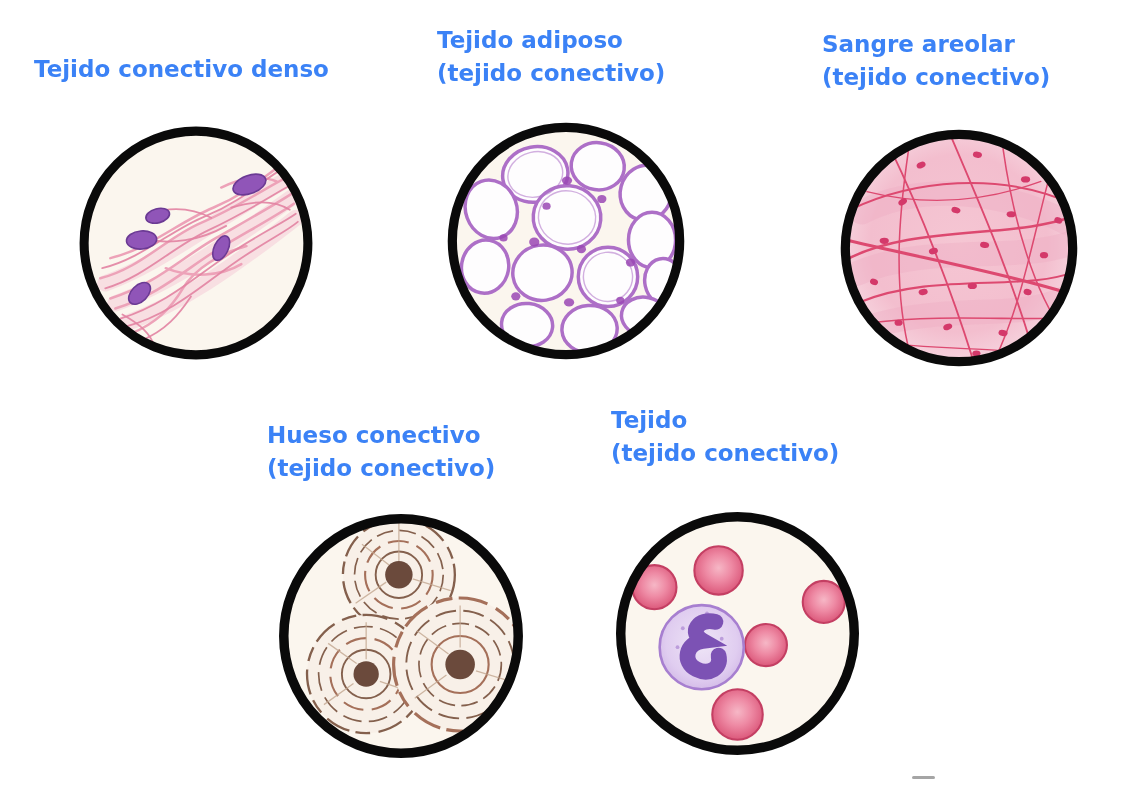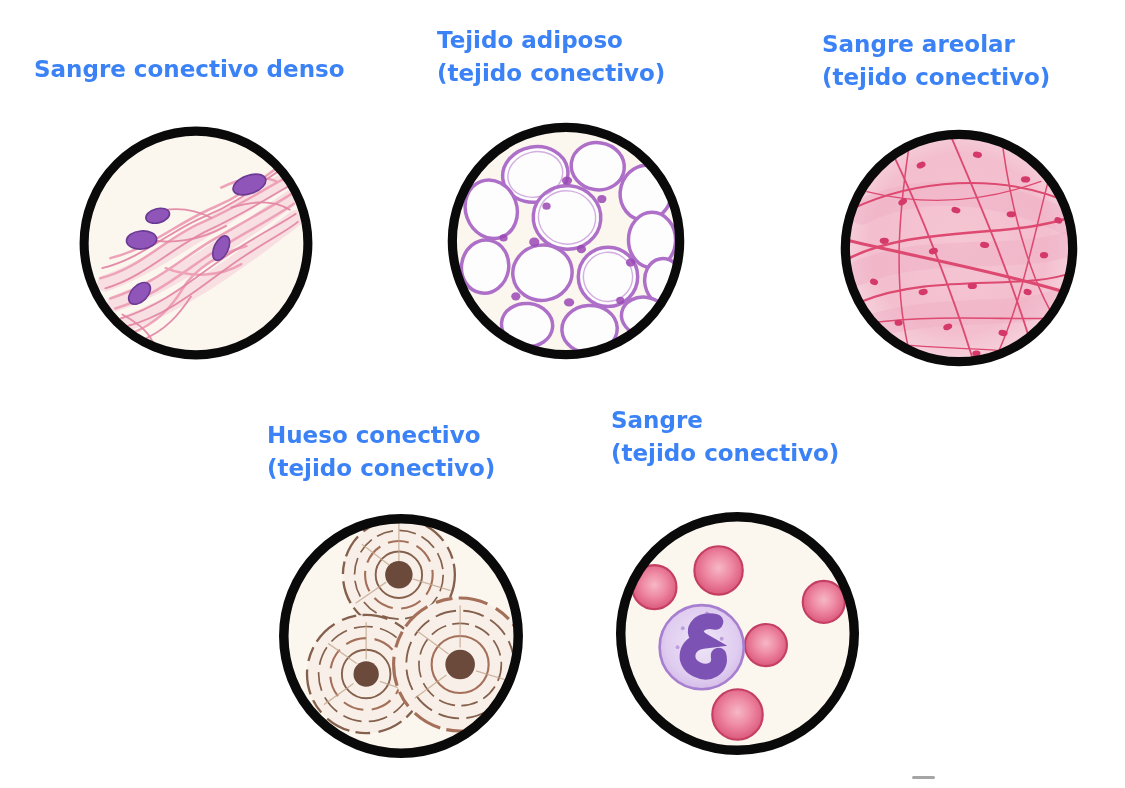--- a/index.html
+++ b/index.html
@@ -57,37 +57,37 @@
   .speck{fill:#b28fd6;opacity:.8;}
 
   .stray-mark{position:absolute;left:912px;top:776px;width:23px;height:3px;background:#8f8f8f;border-radius:2px;opacity:.8;}
 </style>
 </head>
 <body>
 
 <div class="stage">
 
   <div class="label" id="lab-denso">
-    <span>Sangre conectivo denso</span>
+    <span>Tejido conectivo denso</span>
 
   </div>
   <div class="label" id="lab-adiposo">
     <span>Tejido adiposo</span>
     <span>(tejido conectivo)</span>
   </div>
   <div class="label" id="lab-areolar">
     <span>Sangre areolar</span>
     <span>(tejido conectivo)</span>
   </div>
   <div class="label" id="lab-hueso">
     <span>Hueso conectivo</span>
     <span>(tejido conectivo)</span>
   </div>
   <div class="label" id="lab-sangre">
-    <span>Sangre</span>
+    <span>Tejido</span>
     <span>(tejido conectivo)</span>
   </div>
 
   <div class="micrograph" id="mic-denso">
     <svg class="micro-svg" viewBox="0 0 250 250">
       <defs>
           <clipPath id="clipA">
             <circle cx="125" cy="125" r="111"></circle>
           </clipPath>
         </defs>

